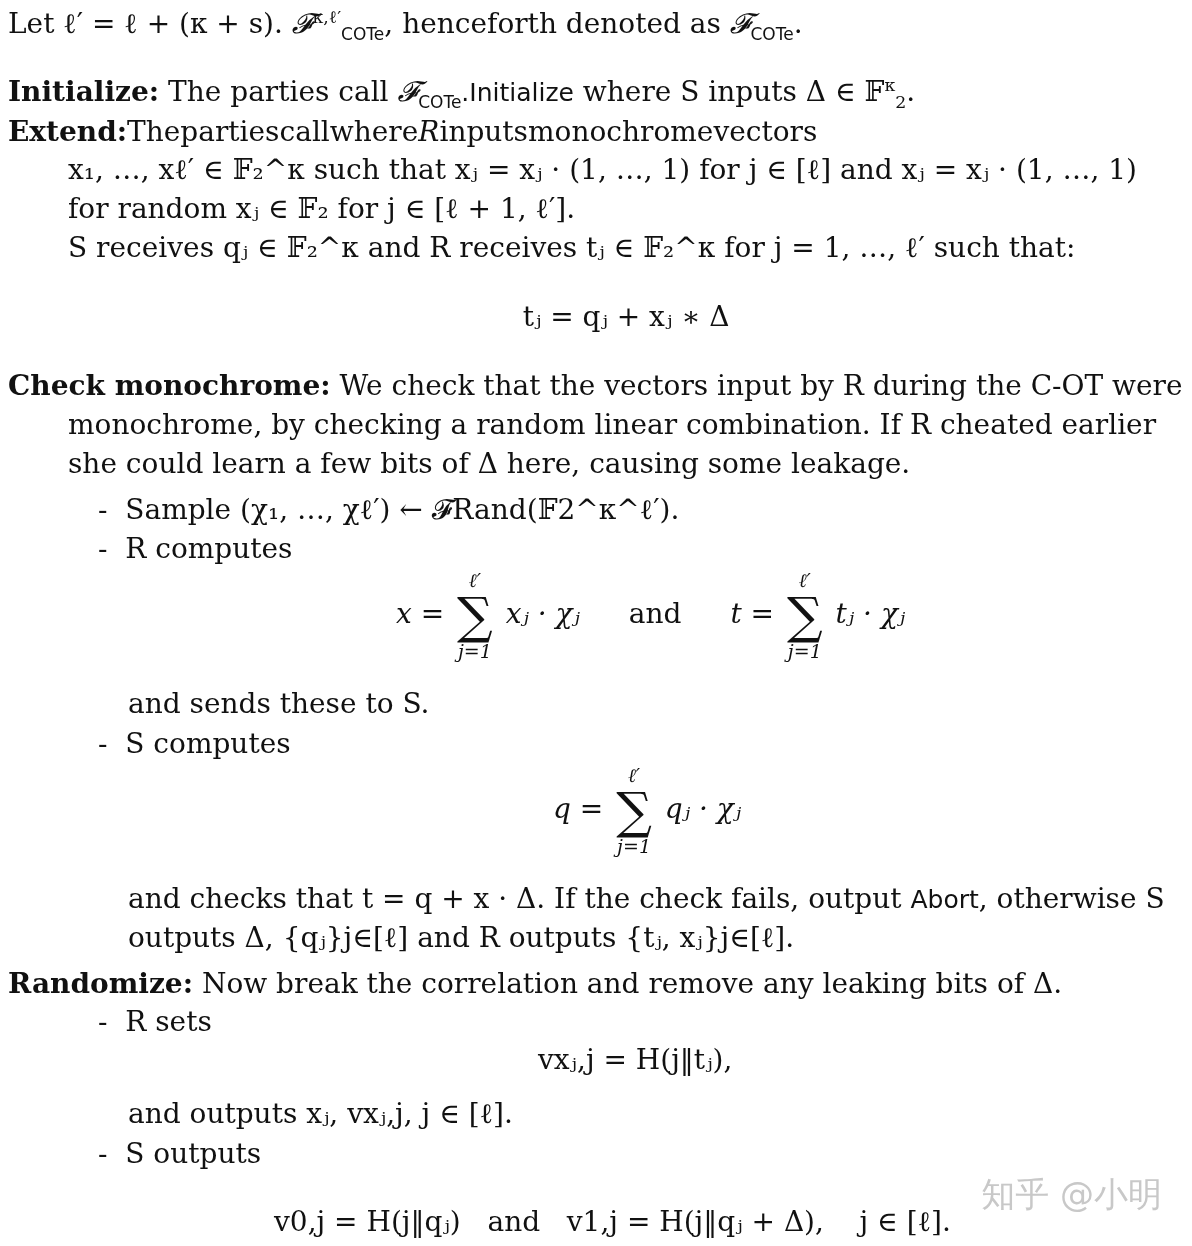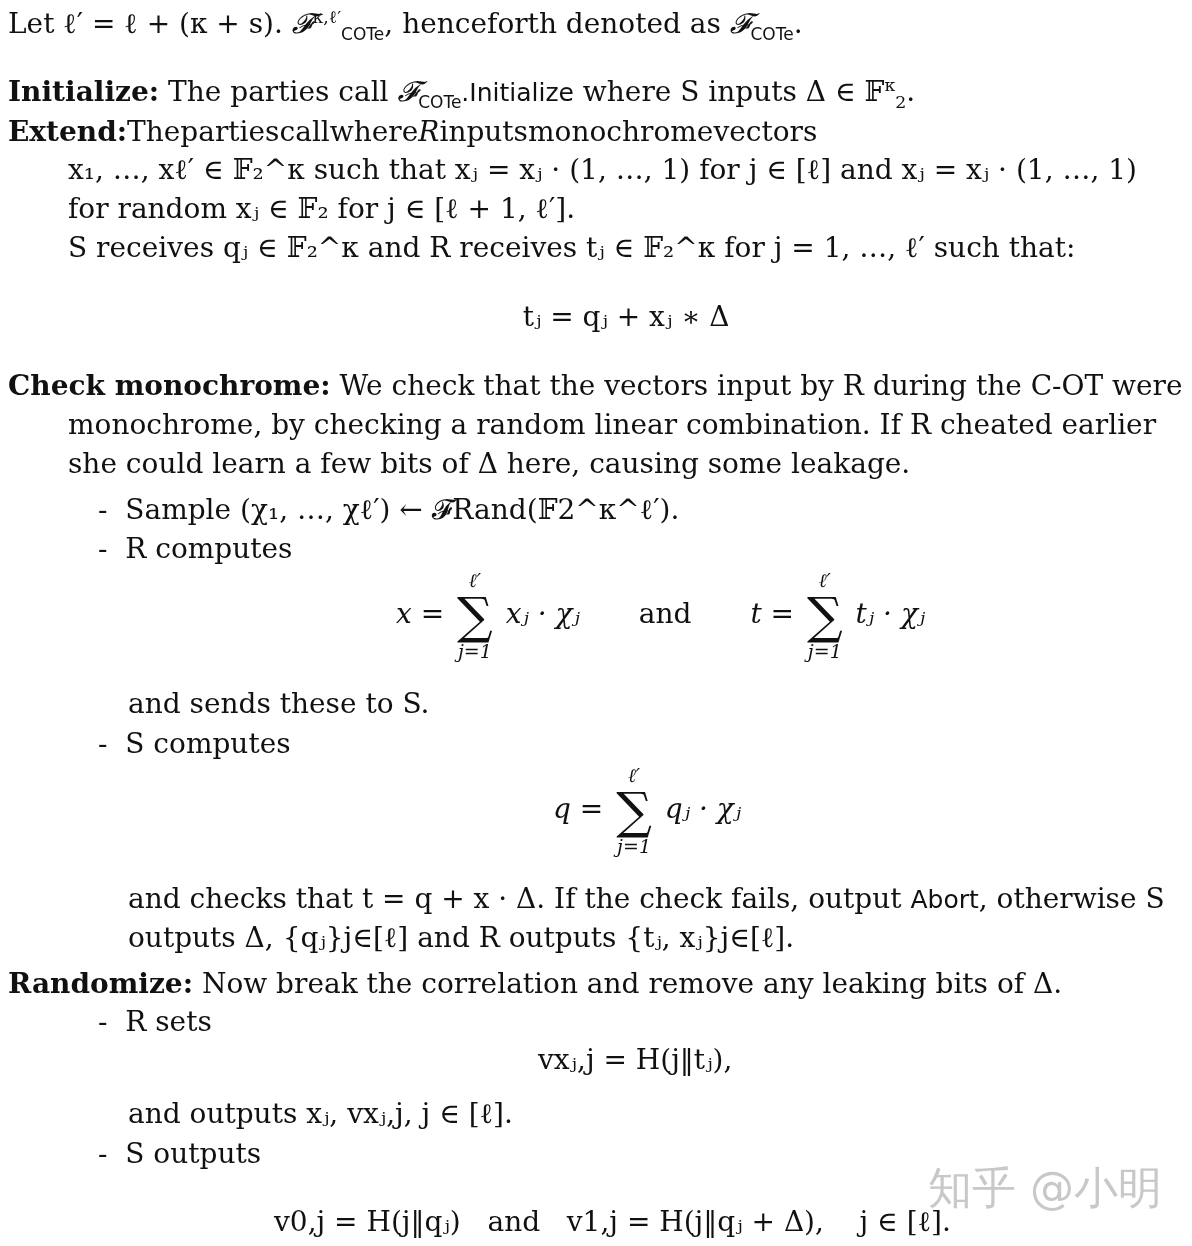--- a/index.html
+++ b/index.html
@@ -11,21 +11,21 @@
   .line { position:absolute; white-space:nowrap; line-height:1; }
   .b { font-weight:bold; }
   .it { font-style:italic; }
   .sf { font-family: "DejaVu Sans", "Liberation Sans", sans-serif; font-size:25px; }
   sub, sup { font-size:62%; line-height:0; }
   .just { display:flex; }
   .center { text-align:center; }
   .sum { display:inline-flex; flex-direction:column; align-items:center; vertical-align:middle; margin:0 4px; }
   .sum .big { font-size:50px; line-height:1; }
   .sum .lim { font-size:19px; font-style:italic; line-height:1.1; }
-  .watermark { position:absolute; right:30px; bottom:28px; color:#c8c8c8; font-family:"DejaVu Sans", sans-serif; font-size:44px; }
+  .watermark { position:absolute; right:30px; bottom:28px; color:#c8c8c8; font-family:"DejaVu Sans", sans-serif; font-size:34px; }
 </style>
 </head>
 <body>
 
 <div class="line" style="left:8px; top:10px;">
   <span>Let ℓ′ = ℓ + (κ + s). </span><span class="it">𝓕</span><sup>κ,ℓ′</sup><sub class="sf" style="font-size:17px">COTe</sub><span>, henceforth denoted as </span><span class="it">𝓕</span><sub class="sf" style="font-size:17px">COTe</sub><span>.</span>
 </div>
 
 <div class="line" style="left:8px; top:78px;">
   <span class="b">Initialize:</span>
@@ -65,21 +65,21 @@
 </div>
 
 <div class="line" style="left:396px; top:570px;">
   <span class="it">x =</span>
   <span class="sum">
       <span class="lim">ℓ′</span>
       <span class="big">∑</span>
       <span class="lim">j=1</span>
     </span>
   <span class="it">xⱼ · χⱼ</span>
-  <span style="margin:0 50px;">and</span>
+  <span style="margin:0 40px;">and</span>
   <span class="it">t =</span>
   <span class="sum">
       <span class="lim">ℓ′</span>
       <span class="big">∑</span>
       <span class="lim">j=1</span>
     </span>
   <span class="it">tⱼ · χⱼ</span>
 </div>
 
 <div class="line" style="left:128px; top:690px;">and sends these to S.</div>

